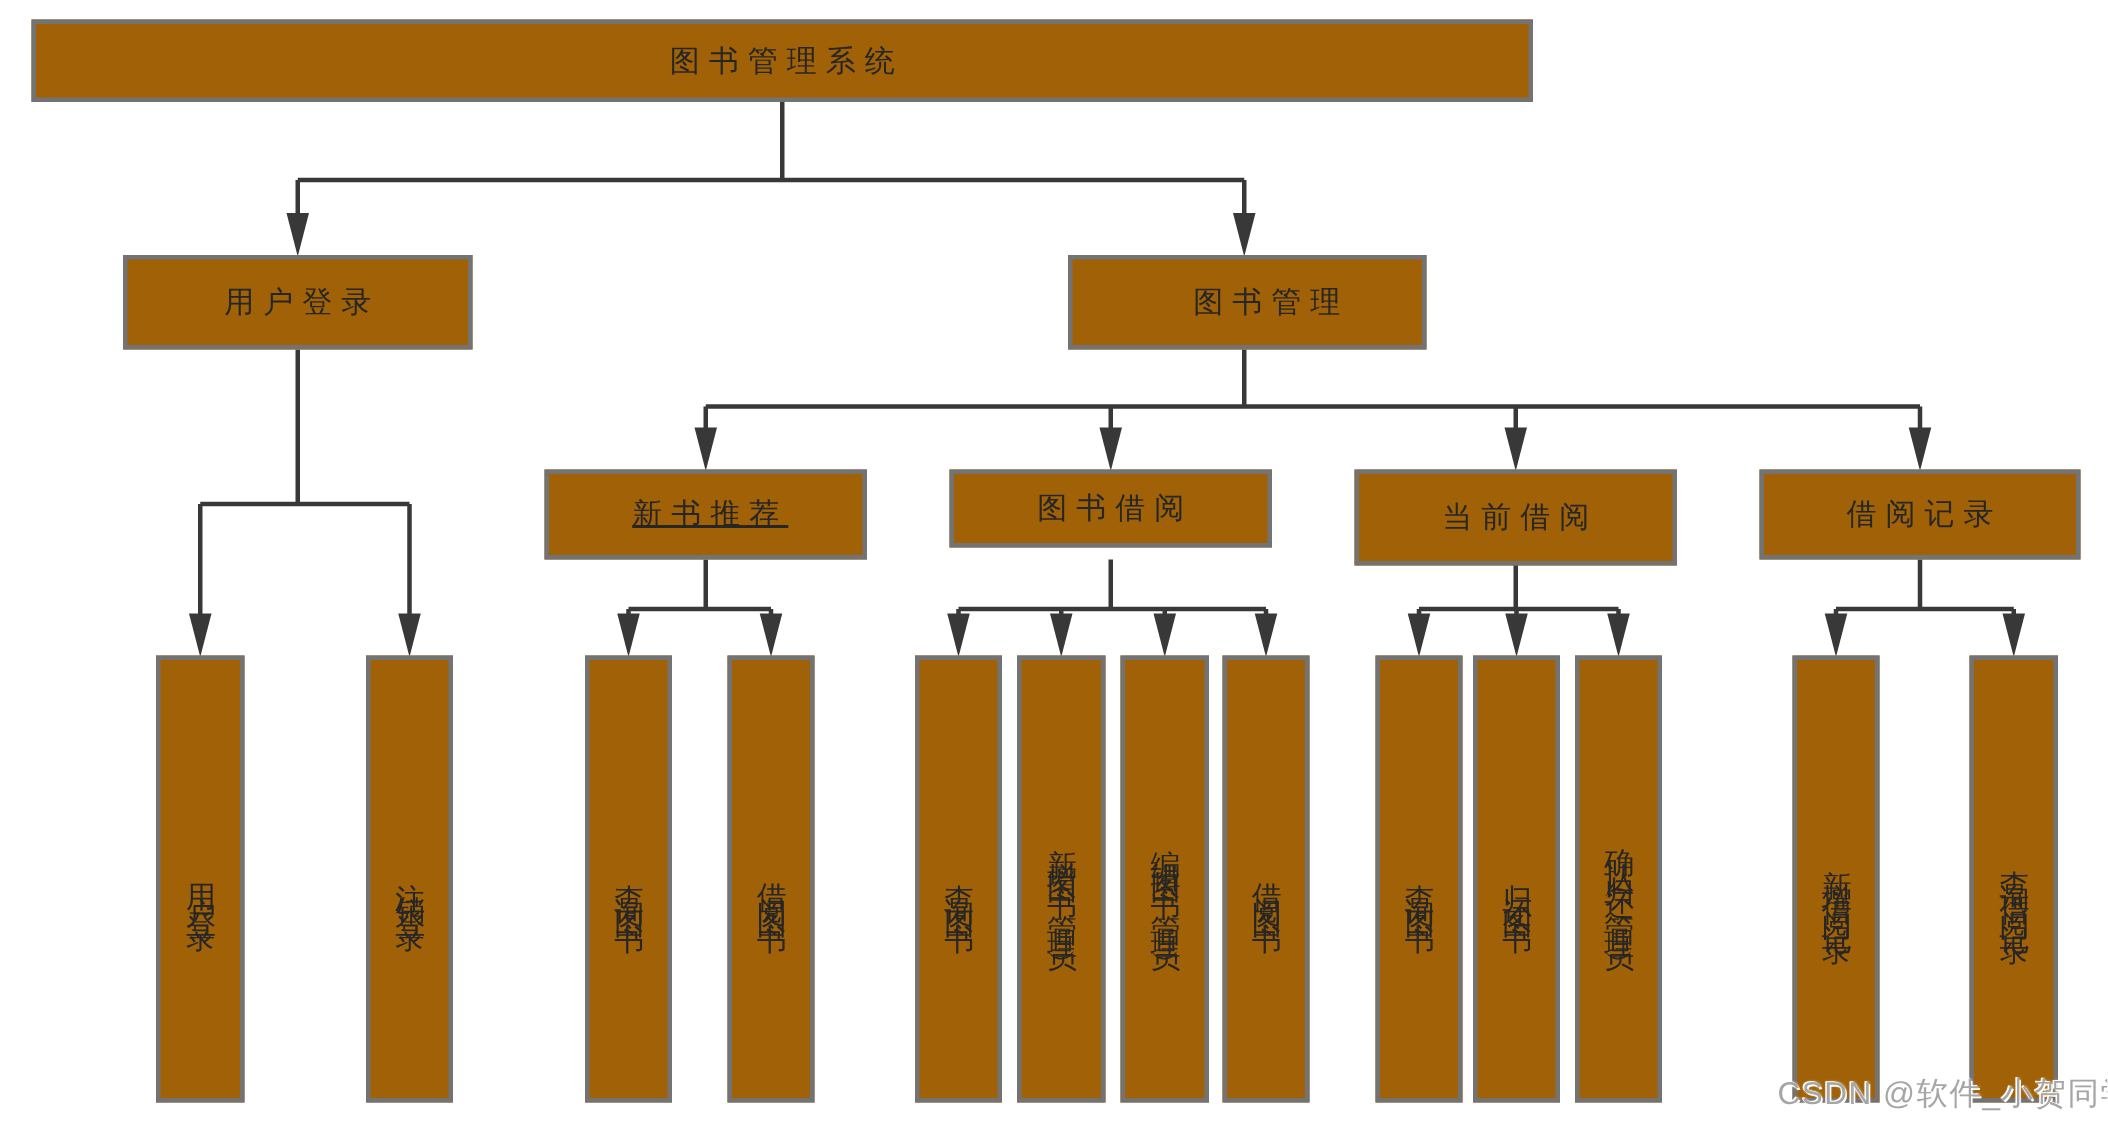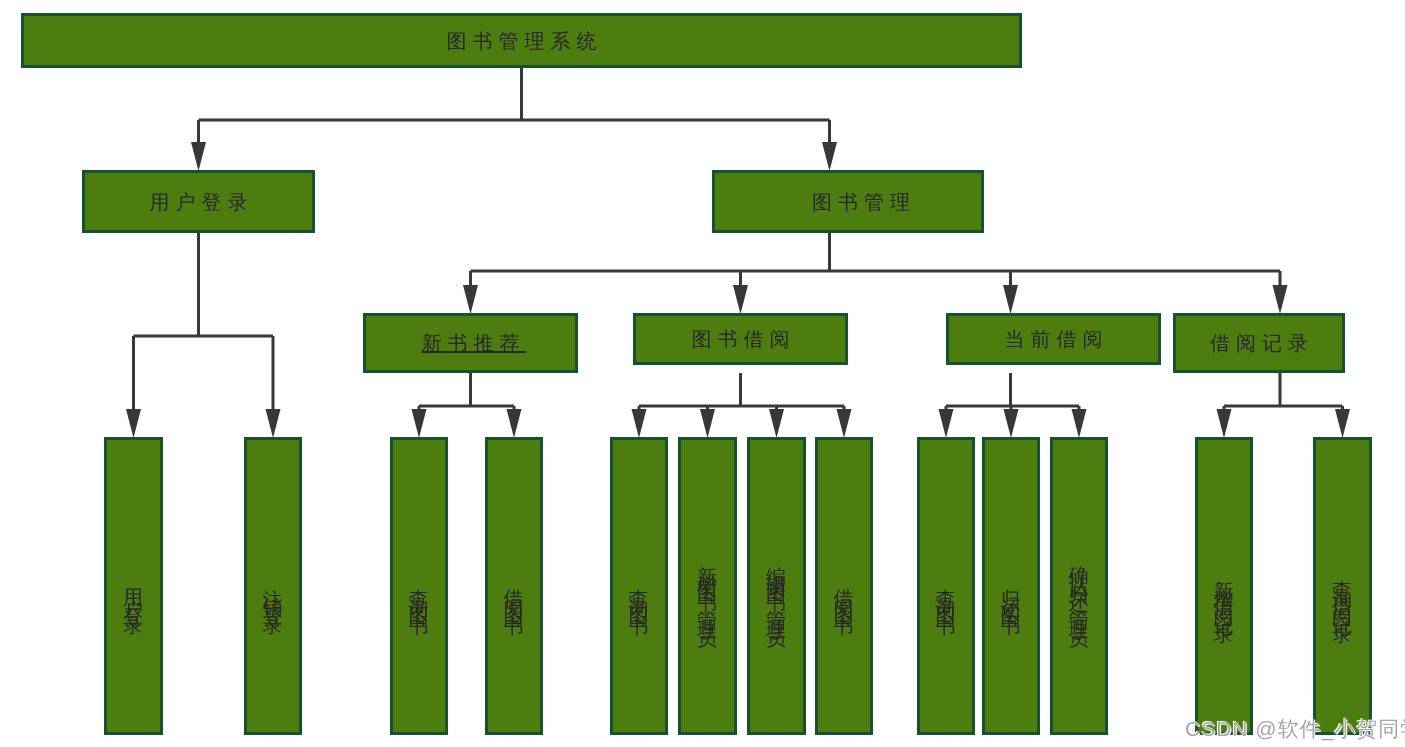--- a/index.html
+++ b/index.html
@@ -13,22 +13,22 @@
   }
   #connector-layer {
     position: absolute;
     left: 0; top: 0;
     width: 1405px; height: 747px;
     z-index: 0;
   }
   .node {
     position: absolute;
     box-sizing: border-box;
-    border: 3px solid #14532d;
-    background: #4d7c0f;
+    border: 3px solid #737373;
+    background: #a16207;
     color: #262626;
     display: flex;
     align-items: center;
     justify-content: center;
     z-index: 1;
     line-height: 1;
   }
   .hnode {
     font-size: 20px;
     letter-spacing: 6px;
@@ -99,26 +99,26 @@
       <g>
         <path d="M 1280 373 L 1280 406 M 1224 406 L 1342.5 406 M 1224 406 L 1224 417 M 1342.5 406 L 1342.5 417" stroke="#383838" stroke-width="3" fill="none"></path>
         <polygon points="1216.5,409 1231.5,409 1224,438" fill="#383838"></polygon>
         <polygon points="1335,409 1350,409 1342.5,438" fill="#383838"></polygon>
       </g>
     </svg>
 
   <div class="node hnode" style="left:21px; top:13px; width:1001px; height:55px;">图书管理系统</div>
 
   <div class="node hnode" style="left:82px; top:170px; width:233px; height:63px;">用户登录</div>
-  <div class="node hnode" style="left:712px; top:170px; width:272px; height:63px;padding-left:32px;">图书管理</div>
+  <div class="node hnode" style="left:712px; top:170px; width:239px; height:63px;padding-left:32px;">图书管理</div>
 
   <div class="node hnode" style="left:363px; top:313px; width:215px; height:60px;text-decoration:underline;">新书推荐</div>
   <div class="node hnode" style="left:633px; top:313px; width:215px; height:52px;">图书借阅</div>
-  <div class="node hnode" style="left:903px; top:313px; width:215px; height:52px;margin-left:43px;">当前借阅</div>
-  <div class="node hnode" style="left:1173px; top:313px; width:172px; height:60px;">借阅记录</div>
+  <div class="node hnode" style="left:903px; top:313px; width:215px; height:64px;">当前借阅</div>
+  <div class="node hnode" style="left:1173px; top:313px; width:214px; height:60px;">借阅记录</div>
 
   <div class="node vnode" style="left:104px; top:437px; width:59px; height:298px;">用户登录</div>
   <div class="node vnode" style="left:244px; top:437px; width:58px; height:298px;">注销登录</div>
 
   <div class="node vnode" style="left:390px; top:437px; width:58px; height:298px;">查询图书</div>
   <div class="node vnode" style="left:485px; top:437px; width:58px; height:298px;">借阅图书</div>
 
   <div class="node vnode" style="left:610px; top:437px; width:58px; height:298px;">查询图书</div>
   <div class="node vnode" style="left:678px; top:437px; width:59px; height:298px;">新增图书（管理员）</div>
   <div class="node vnode" style="left:747px; top:437px; width:59px; height:298px;">编辑图书（管理员）</div>

